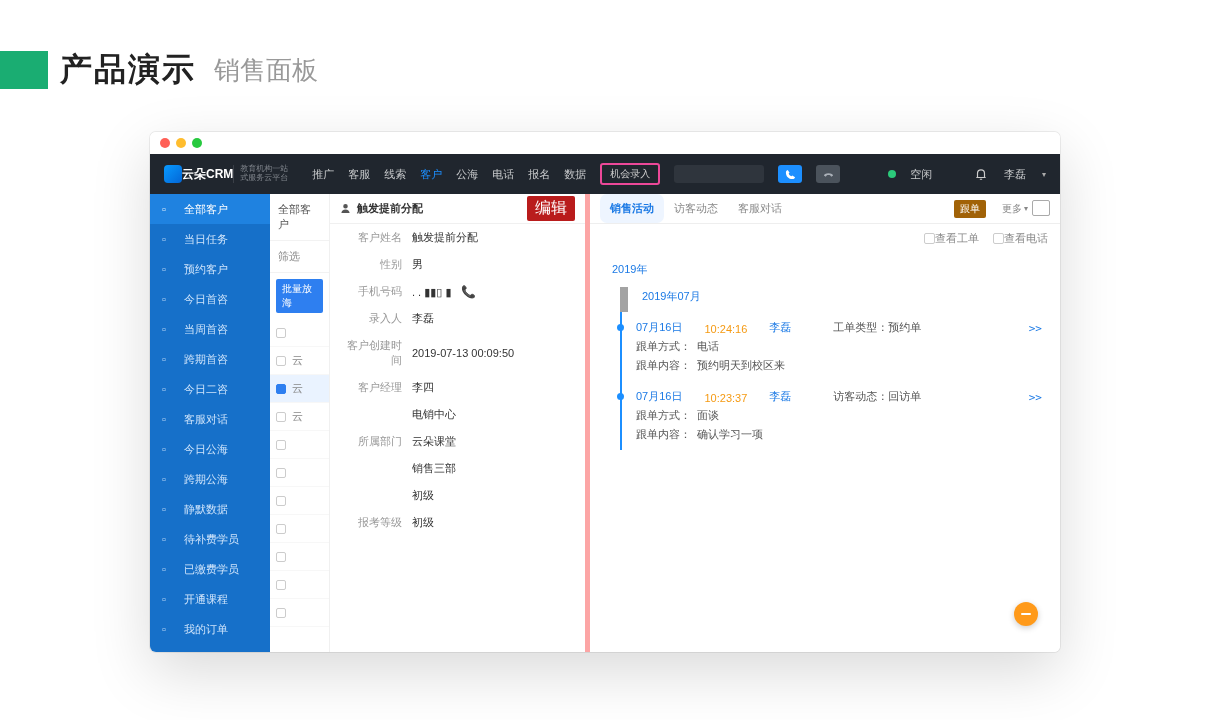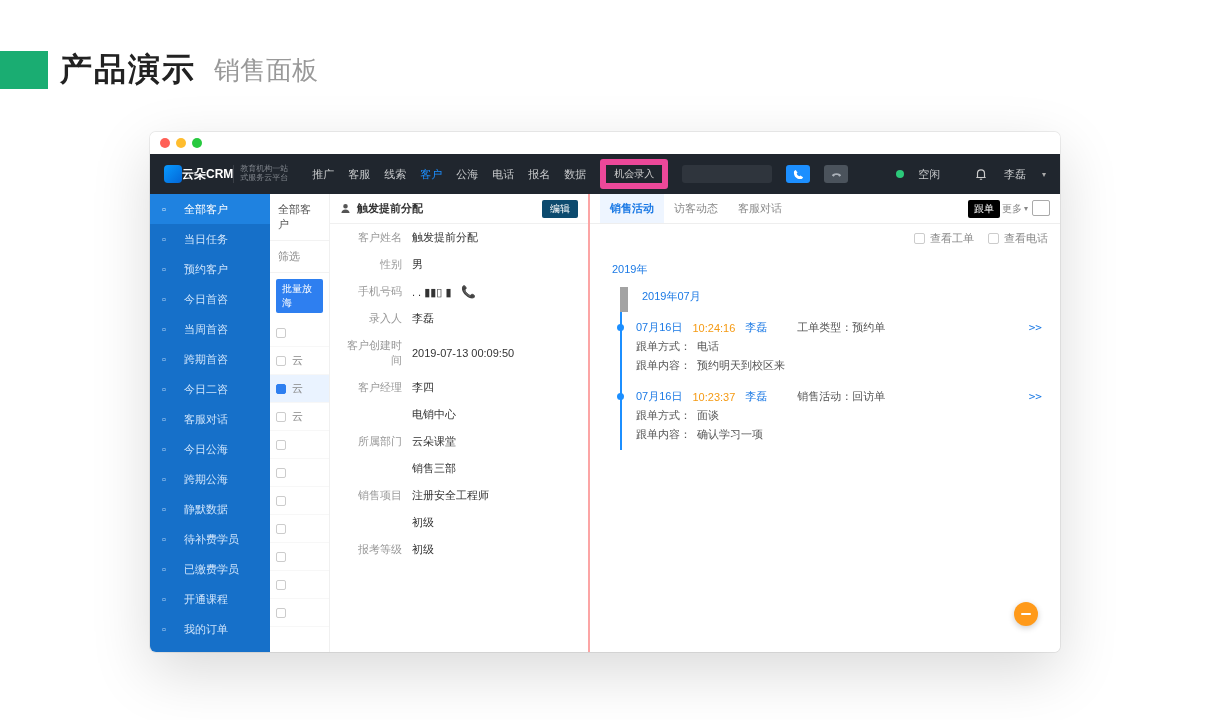--- a/index.html
+++ b/index.html
@@ -18,21 +18,21 @@
 .dot.r{background:#ff5f56;} .dot.y{background:#ffbd2e;} .dot.g{background:#27c93f;}
 
 .topbar { height:40px; background:#20262e; color:#c7c9cb; display:flex; align-items:center; padding:0 14px; font-size:11px; gap:14px; position:relative;}
 .logo { display:flex; align-items:center; margin-right:10px;}
 .logo-icon{ width:18px; height:18px; background:linear-gradient(135deg,#089aff,#0366d6); border-radius:4px;}
 .logo-text{ font-weight:600; color:#fff; font-size:12px;}
 .logo-slogan{ font-size:8px; color:#7f848b; line-height:1.1; border-left:1px solid #3a3f47; padding-left:6px;}
 .nav { display:flex; gap:14px; }
 .nav span{ cursor:pointer; }
 .nav span.active{ color:#1c8fff; }
-.oppo-btn{ border:6px solid #ec4899; border-radius:3px; padding:2px 8px; font-size:10px; color:#ccc;}
+.oppo-btn{ border:2px solid #ec4899; border-radius:3px; padding:2px 8px; font-size:10px; color:#ccc;}
 .search-box{ width:90px; height:18px; background:#2f353d; border-radius:3px;}
 .call-btn{ width:24px; height:18px; border-radius:3px; display:flex; align-items:center; justify-content:center; font-size:11px;}
 .call-btn.blue{background:#1c8fff;color:#fff;}
 .call-btn.gray{background:#4b535c;color:#aab0b8;}
 .status-dot{ width:8px;height:8px;border-radius:50%; background:#2bc97a;}
 .topbar .right{ margin-left:auto; display:flex; align-items:center; gap:16px;}
 
 
 .app-body{ display:flex; height:calc(100% - 62px); }
 .sidebar{ width:120px; background:#1670c9; color:#cfe4fb; font-size:11px; overflow:hidden;}
@@ -44,52 +44,52 @@
 .list-peek{ width:60px; background:#fff; border-right:1px solid #f0f0f0; font-size:11px; color:#555; }
 .list-peek .hdr{ padding:8px 8px; color:#555; border-bottom:1px solid #f2f2f2;}
 .list-peek .flt{ padding:8px 8px; color:#888; border-bottom:1px solid #f2f2f2;}
 .list-peek .tag{ margin:6px 6px; background:#2e7ff0; color:#fff; font-size:10px; padding:3px 6px; border-radius:2px; display:inline-block;}
 .list-peek .row{ height:28px; display:flex; align-items:center; gap:6px; padding:0 6px; color:#888; border-bottom:1px solid #f7f7f7;}
 .list-peek .row .cb{ width:10px;height:10px;border:1px solid #ccc;border-radius:2px;}
 .list-peek .row.sel .cb{background:#2e7ff0;border-color:#2e7ff0;}
 .list-peek .row.sel{ background:#eaf3ff;}
 
 
-.detail{ width:260px; background:#fff; border-right:2px solid #fca5a5; font-size:11px; color:#555;}
+.detail{ width:260px; background:#fff; border-right:5px solid #fca5a5; font-size:11px; color:#555;}
 .detail .hdr{ height:30px; display:flex; align-items:center; padding:0 10px; border-bottom:1px solid #f0f0f0; justify-content:space-between;}
 .detail .hdr .ttl{ display:flex; align-items:center; gap:6px; font-weight:600; color:#333;}
 .detail .hdr .ttl svg{width:11px;height:11px;fill:#555;}
-.detail .edit-btn{ background:#0c4a6e;color:#fff; padding:2px 8px; font-size:10px; border-radius:2px;margin-left:12px;}
+.detail .edit-btn{ background:#b91c1c;color:#fff; padding:2px 8px; font-size:16px; border-radius:2px;margin-left:12px;}
 .detail .kv{ display:flex; padding:6px 10px; align-items:center; }
 .detail .kv .k{ width:72px; text-align:right; color:#999; padding-right:10px; flex-shrink:0;}
 .detail .kv .v{ color:#333;}
 .detail .kv .v .phone-icon{ color:#2bc97a; margin-left:10px; font-size:12px;}
 
 
 .timeline{ flex:1; background:#fff; font-size:11px; color:#555; display:flex; flex-direction:column;}
 .tabs{ height:30px; display:flex; align-items:center; border-bottom:1px solid #eee; padding:0 10px;}
-.tabs .tab{ padding:0 10px; height:100%; display:flex; align-items:center; cursor:pointer; color:#888;}
+.tabs .tab{ padding:0 10px; height:100%; display:flex; align-items:center; cursor:pointer; color:#888;border-radius:7px;}
 .tabs .tab.active{ background:#eef5ff; color:#1c7ae5; font-weight:600;}
 .tabs .spacer{flex:1;}
-.tabs .badge-btn{ background:#000000; color:#fff; font-size:10px; padding:2px 6px; border-radius:2px; margin-right:2px;}
+.tabs .badge-btn{ background:#a16207; color:#fff; font-size:10px; padding:2px 6px; border-radius:2px; margin-right:16px;}
 .tabs .more-btn{ font-size:10px; color:#888; display:flex; align-items:center; gap:2px; margin-right:6px;}
 .tabs .card-icn{ width:16px;height:14px; border:1px solid #aaa; border-radius:2px; position:relative;}
 .tabs .card-icn:before{content:"";position:absolute;left:-3px;top:-3px;width:16px;height:14px;border:1px solid #aaa;border-radius:2px;background:#fff;}
 
 .filterbar{ height:28px; display:flex; align-items:center; justify-content:flex-end; gap:14px; padding:0 12px;}
-.chk{ display:flex; align-items:center; gap:5px; color:#888; font-size:11px;font-family:Liberation Mono, monospace;}
+.chk{ display:flex; align-items:center; color:#888; font-size:11px;font-family:Liberation Mono, monospace;}
 .chk .box{ width:11px;height:11px;border:1px solid #ccc;border-radius:2px;}
 
 .tl-body{ flex:1; padding:6px 18px; overflow:hidden; }
 .year{ color:#1c7ae5; font-size:11px; margin:4px 0 10px 4px;}
 .month-line{ border-left:8px solid #a3a3a3; margin-left:12px; padding-left:14px; position:relative;}
 .month-lbl{ color:#1c7ae5; font-size:11px; padding:2px 0 8px 0;}
 .entry{ border-left:2px solid #1c8fff; margin-left:12px; padding:8px 0 8px 14px; position:relative;}
 .entry .dot2{ position:absolute; left:-5px; top:12px; width:7px;height:7px;border-radius:50%; background:#1c8fff;}
-.entry .head{ display:flex; align-items:center; gap:10px;}
+.entry .head{ display:flex; align-items:flex-end; gap:22px;}
 .entry .date{ color:#1c7ae5;}
 .entry .time{ color:#f59a13;}
 .entry .who{ color:#1c7ae5;}
 .entry .kind{ color:#555; margin-left:20px;}
 .entry .arrow{ margin-left:auto; color:#1c7ae5; font-family:monospace;}
 .entry .line{ display:flex; gap:6px; margin-top:4px; padding-left:0;}
 .entry .line .lk{ color:#555;}
 .entry .line .lv{ color:#555;}
 
 
@@ -303,24 +303,20 @@
           </div>
           <div class="kv">
             <span class="k">所属部门</span>
             <span class="v">云朵课堂</span>
           </div>
           <div class="kv">
             <span class="k"></span>
             <span class="v">销售三部</span>
           </div>
           <div class="kv">
-            <span class="k">销售项目</span>
-            <span class="v">注册安全工程师</span>
-          </div>
-          <div class="kv">
             <span class="k"></span>
             <span class="v">初级</span>
           </div>
           <div class="kv">
             <span class="k">报考等级</span>
             <span class="v">初级</span>
           </div>
         </div>
     </div>
 
@@ -372,21 +368,21 @@
                 <span class="lk">跟单内容：</span>
                 <span class="lv">预约明天到校区来</span>
               </div>
             </div>
             <div class="entry">
               <span class="dot2"></span>
               <div class="head">
                 <span class="date">07月16日</span>
                 <span class="time">10:23:37</span>
                 <span class="who">李磊</span>
-                <span class="kind">销售活动：回访单</span>
+                <span class="kind">访客动态：回访单</span>
                 <span class="arrow">&gt;&gt;</span>
               </div>
               <div class="line">
                 <span class="lk">跟单方式：</span>
                 <span class="lv">面谈</span>
               </div>
               <div class="line">
                 <span class="lk">跟单内容：</span>
                 <span class="lv">确认学习一项</span>
               </div>

